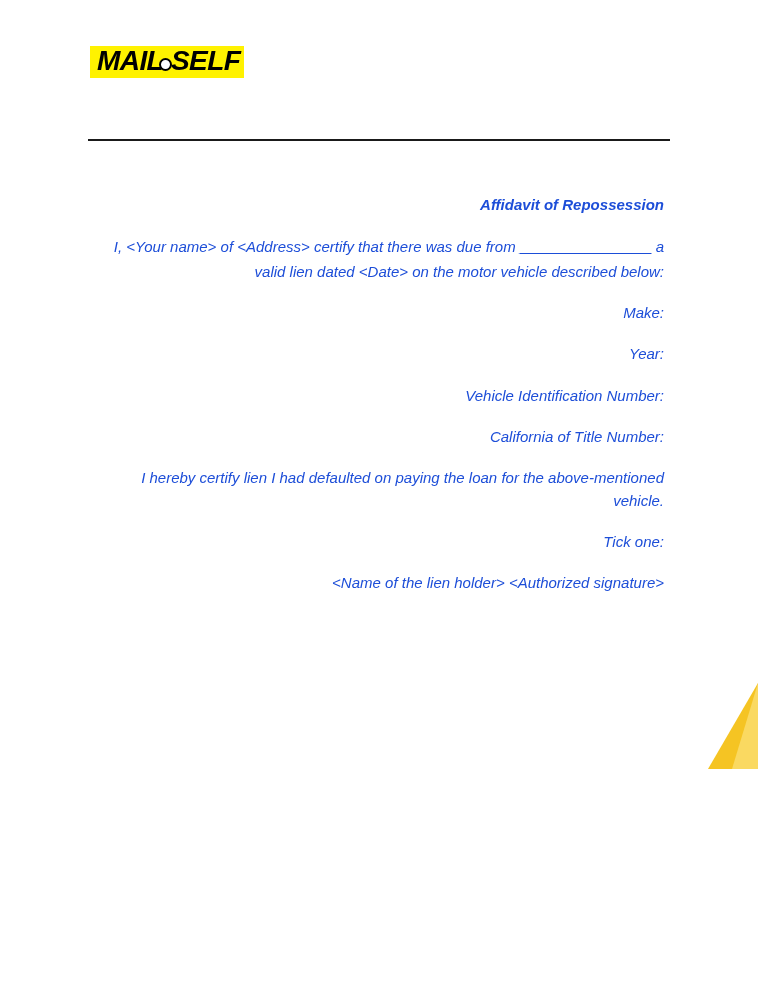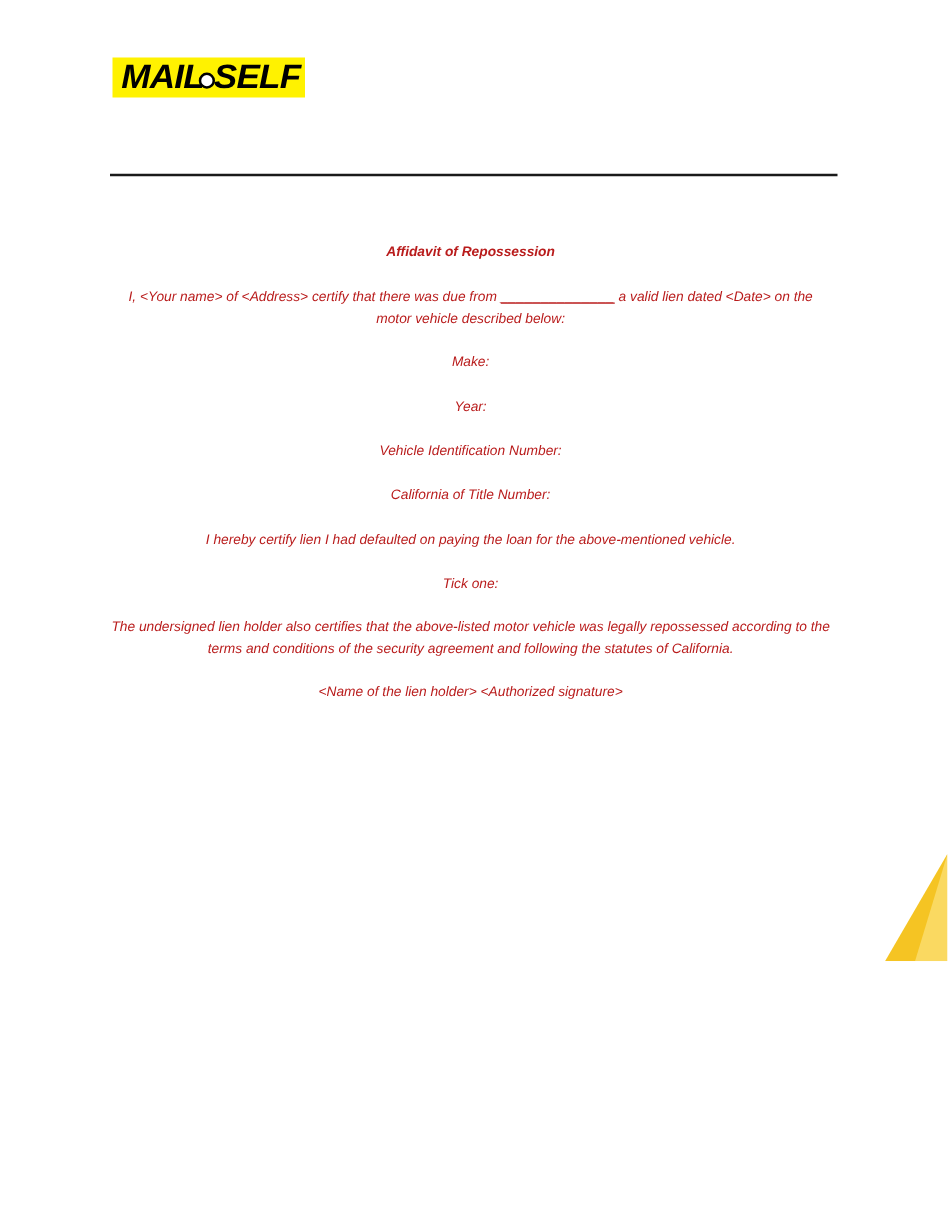--- a/index.html
+++ b/index.html
@@ -77,36 +77,37 @@
 
   
   .doc {
     position: absolute;
     left: 89px;
     top: 194px;
     width: 575px;
   }
   .doc p {
     margin: 0 0 19px 0;
-    font-size: 11px;
+    font-size: 15px;
     line-height: 1.49;
     font-style: italic;
-    color: #b91c1c;
-    text-align: center;
+    color: #1d4ed8;
+    text-align: right;
   }
   .doc p.bold {
     font-weight: normal;
   }
   .doc p.heading {
     font-weight: bold;
     margin-bottom: 20px;
   }
   .blank-line {
     text-decoration: underline;
     letter-spacing: 0.4px;
+    font-family: Liberation Mono, monospace;
   }
 
   
   .corner-wedge {
     position: absolute;
     right: 0;
     bottom: 0;
     width: 70px;
     height: 96px;
     pointer-events: none;
@@ -135,21 +136,20 @@
     <p>Make:</p>
     <p>Year:</p>
     <p>Vehicle Identification Number:</p>
     <p>California of Title Number:</p>
 
     <p>I hereby certify lien I had defaulted on paying the loan for the above-mentioned vehicle.</p>
 
     <p class="bold">Tick one:</p>
 
 
-    <p>The undersigned lien holder also certifies that the above-listed motor vehicle was legally repossessed according to the terms and conditions of the security agreement and following the statutes of California.</p>
 
     <p class="bold">&lt;Name of the lien holder&gt; &lt;Authorized signature&gt;</p>
 
   </div>
 
   <svg class="corner-wedge" viewBox="0 0 70 96" preserveAspectRatio="none">
     <polygon points="70,10 70,96 20,96" fill="#F5C423"></polygon>
     <polygon points="70,10 70,96 44,96" fill="#FAD961"></polygon>
   </svg>
 

